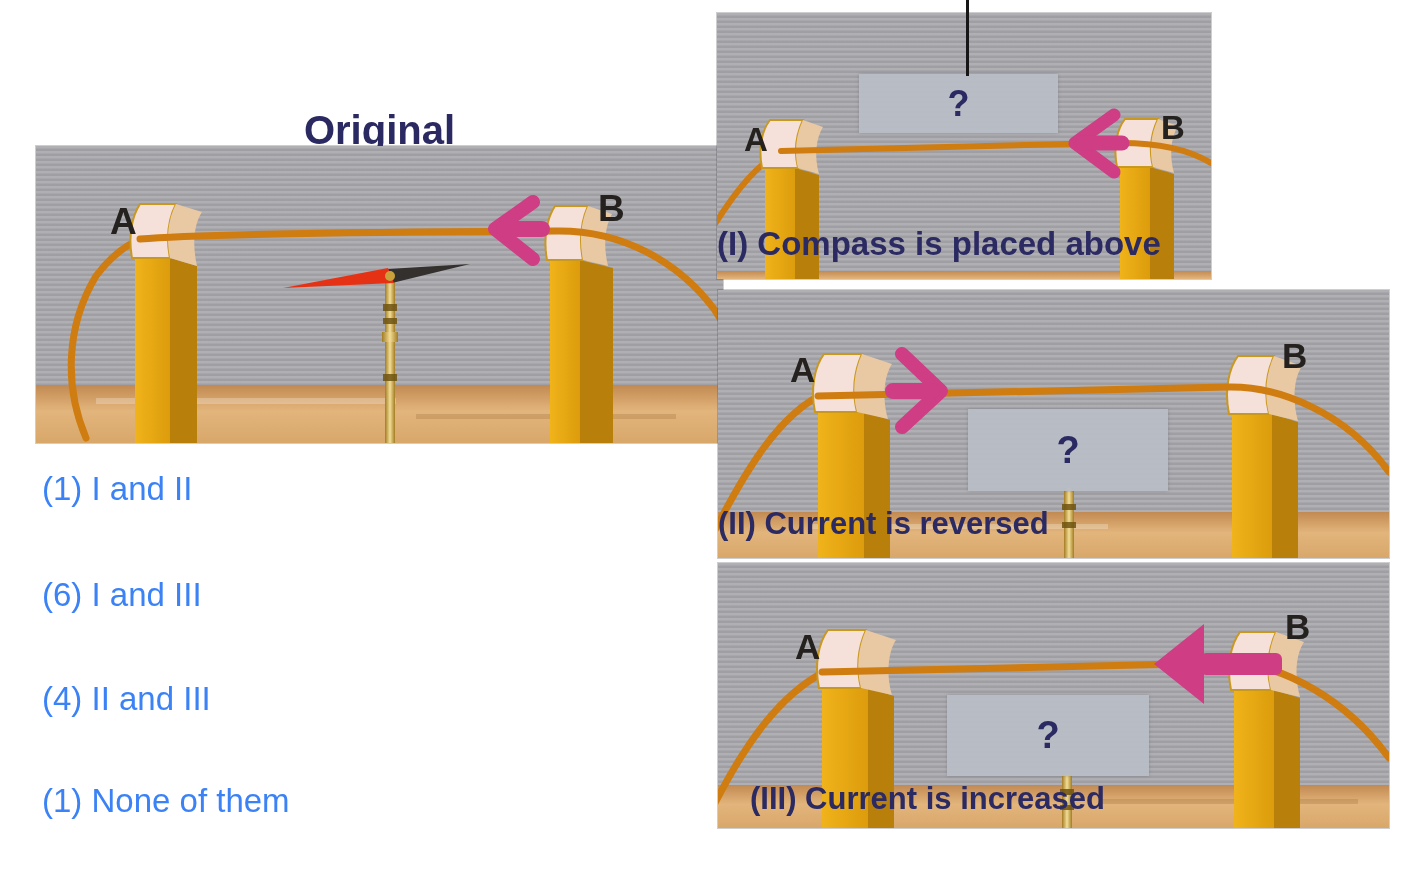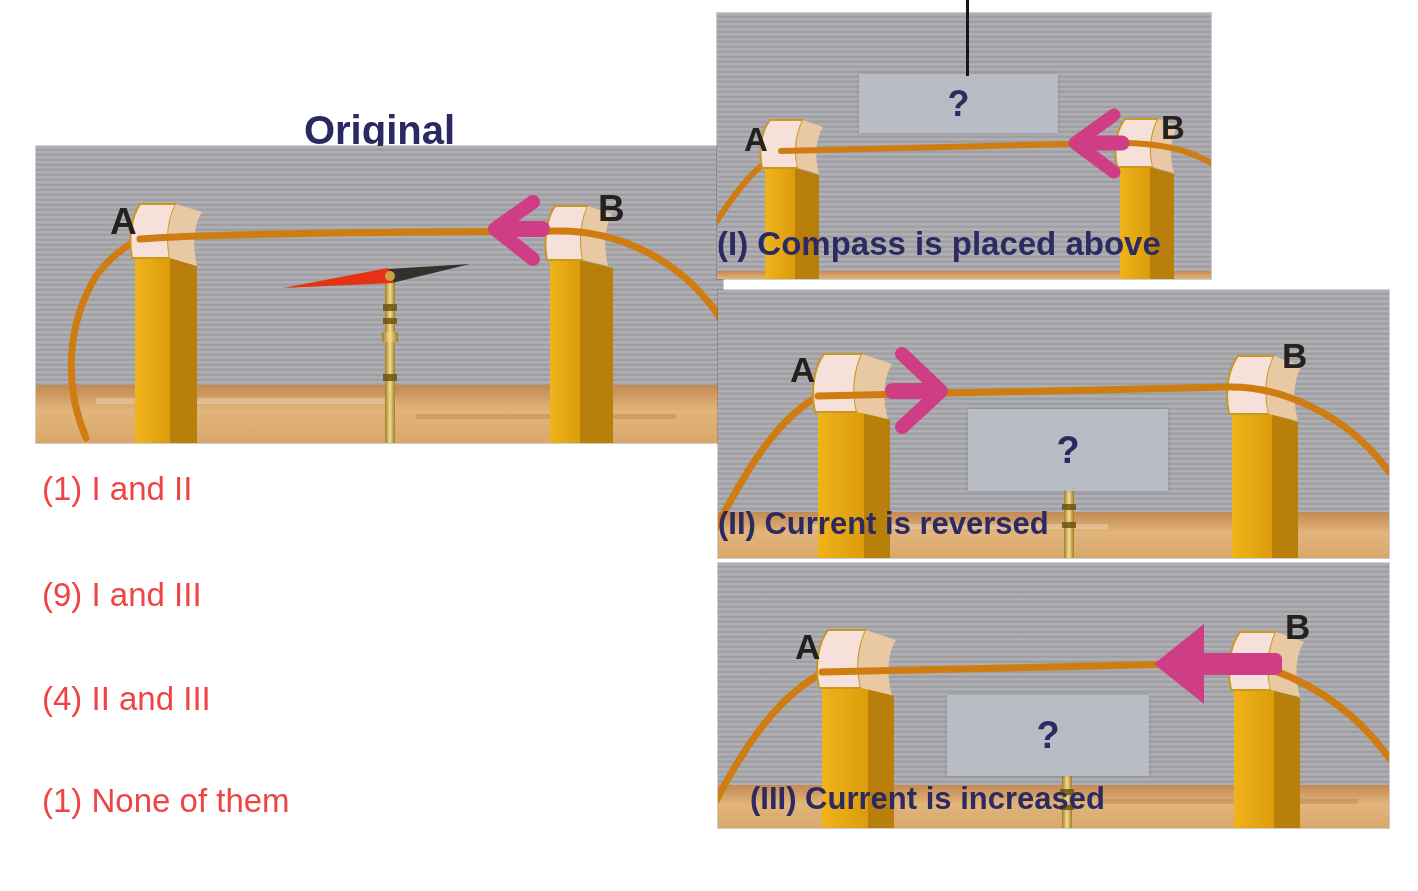--- a/index.html
+++ b/index.html
@@ -12,21 +12,21 @@
             rgba(0,0,0,0.05) 3px, rgba(0,0,0,0.05) 5px);
          box-shadow:0 0 0 1px rgba(60,60,70,0.25);}
   .panel svg{position:absolute;left:0;top:0;}
   .page-title{position:absolute;left:36px;top:96px;width:687px;text-align:center;
          font-size:40px;font-weight:bold;color:#2b2961;margin-top:12px;}
   .ablabel{position:absolute;color:#24211e;font-weight:600;line-height:1;}
   .caption{position:absolute;left:0;width:100%;text-align:left;font-weight:bold;color:#2b2a62;}
   .qbox{position:absolute;background:rgba(184,188,197,0.96);display:flex;align-items:center;justify-content:center;
         color:#2b2a62;font-weight:bold;box-shadow:0 0 3px rgba(90,90,100,0.35);}
   .options{position:absolute;left:42px;top:0;width:620px;}
-  .option{position:absolute;left:0;font-size:33px;color:#ef4444;white-space:nowrap;}
+  .option{position:absolute;left:0;font-size:33px;color:#3b82f6;white-space:nowrap;}
   .vline{position:absolute;background:#171717;}
 </style>
 </head>
 <body>
 
 <div id="stage">
 
   <div class="page-title">Original</div>
 
   <div class="panel" style="left:36px;top:146px;width:687px;height:297px;z-index:1;">
@@ -234,18 +234,18 @@
     <div class="qbox" style="left:229px;top:132px;width:202px;height:81px;font-size:38px;">
       <span>?</span>
     </div>
     <span class="ablabel" style="left:77px;top:66px;font-size:35px;">A</span>
     <span class="ablabel" style="left:567px;top:46px;font-size:35px;">B</span>
     <div class="caption" style="top:218px;font-size:31px;transform:translateX(32px);">(III) Current is increased</div>
   </div>
 
   <div class="options">
     <div class="option" style="top:470px;">(1) I and II</div>
-    <div class="option" style="top:576px;">(9) I and III</div>
+    <div class="option" style="top:576px;">(6) I and III</div>
     <div class="option" style="top:680px;">(4) II and III</div>
     <div class="option" style="top:782px;">(1) None of them</div>
   </div>
 
 </div>
 
 </body></html>

